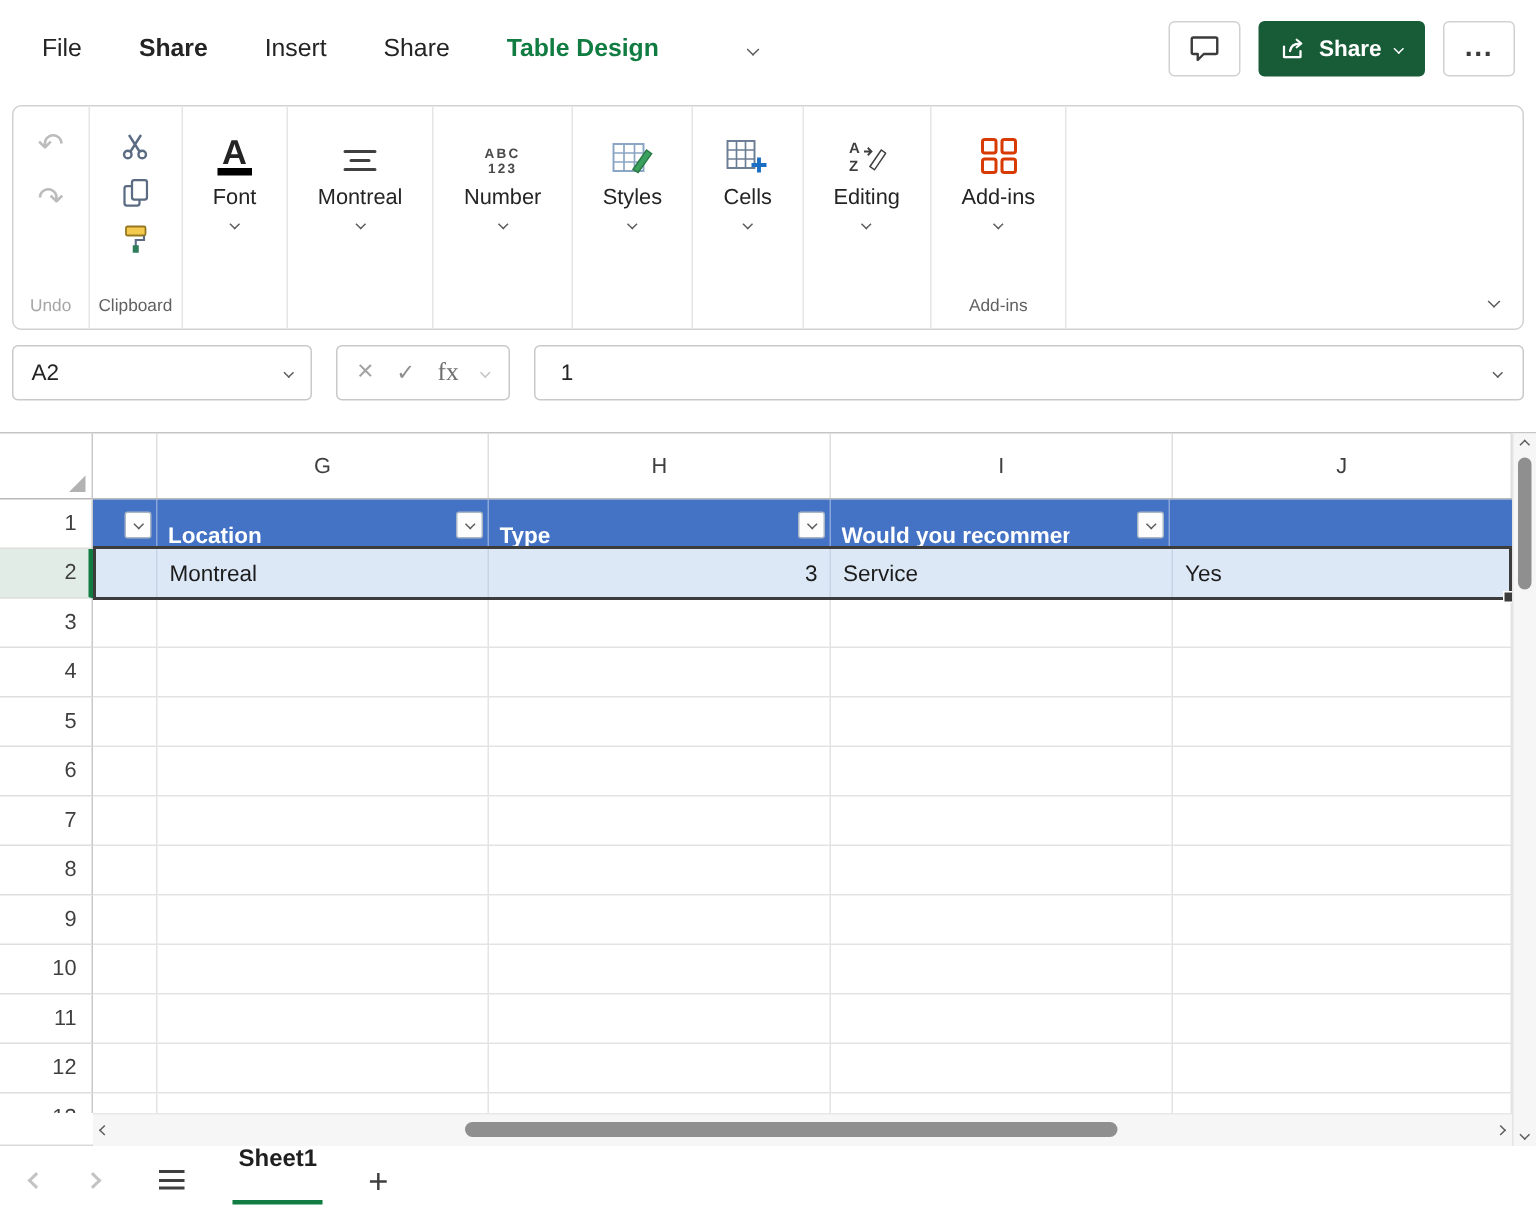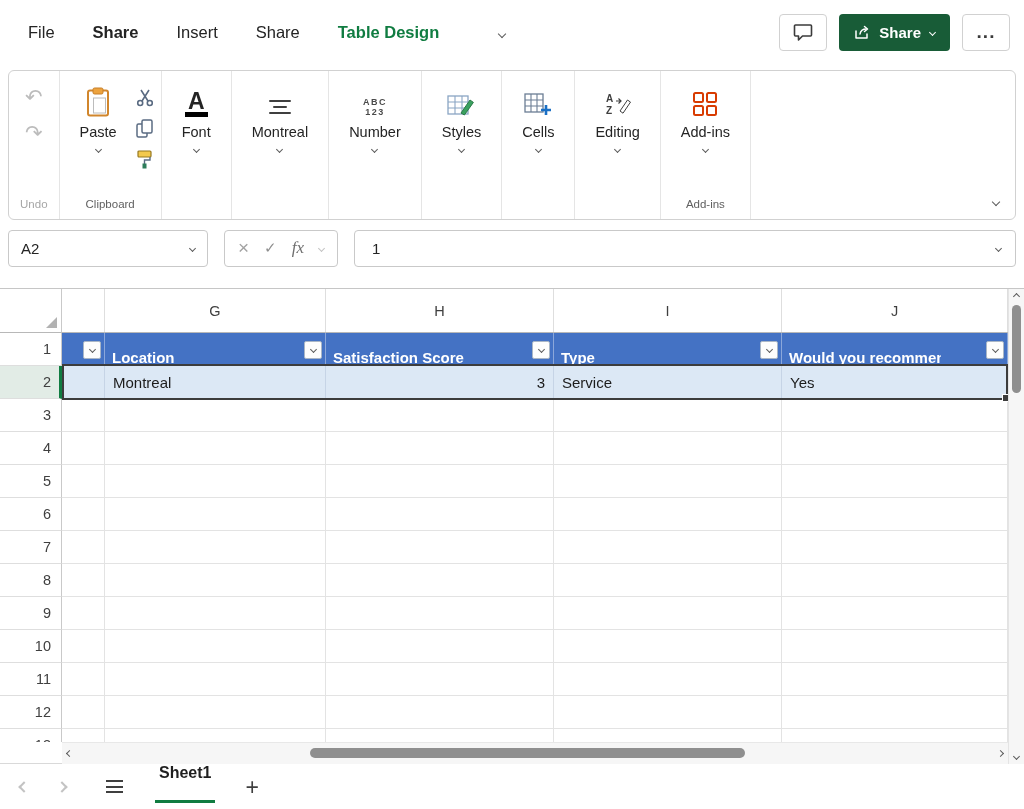--- a/index.html
+++ b/index.html
@@ -47,21 +47,21 @@
   .font-a{font-size:23px;font-weight:700;color:#242424;line-height:22px;border-bottom:5px solid #000;padding:0 3px}
   .num-icon{display:flex;flex-direction:column;align-items:center;gap:1px;font-size:9px;font-weight:700;letter-spacing:1.5px;color:#4a4a4a;line-height:9px}
   .collapse-chv{position:absolute;right:16px;bottom:10px;cursor:pointer}
 
   
   .fbar{height:56px;flex:none;display:flex;align-items:center;gap:16px;padding:0 8px}
   .namebox{width:200px;height:37px;border:1px solid #c9c9c9;border-radius:4px;display:flex;align-items:center;justify-content:space-between;padding:0 12px;font-size:15px;cursor:text}
   .fxbox{height:37px;border:1px solid #c9c9c9;border-radius:4px;display:flex;align-items:center;gap:15px;padding:0 13px}
   .fx-cancel{font-size:19px;color:#a3a3a3;line-height:14px;cursor:pointer}
   .fx-check{font-size:15px;color:#8f8f8f;cursor:pointer}
-  .fx-fx{font-family:"Liberation Serif",serif;font-style:italic;font-size:17px;color:#6f6f6f;cursor:pointer}
+  .fx-fx{font-family:"Liberation Serif",serif;font-size:17px;color:#6f6f6f;cursor:pointer}
   .finput{flex:1;height:37px;border:1px solid #c9c9c9;border-radius:4px;display:flex;align-items:center;justify-content:space-between;padding:0 14px 0 17px;font-size:15px;cursor:text}
 
   
   .gridwrap{margin-top:12px;border-top:1px solid #c6c6c6;height:475px;flex:none;position:relative}
   .sheet{display:flex;width:1008px;height:453px;overflow:hidden}
   .rowhdrs{width:62px;flex:none;display:flex;flex-direction:column}
   .corner{height:44px;flex:none;border-right:1px solid #c9c9c9;border-bottom:1px solid #b8b8b8;position:relative;cursor:pointer}
   .corner::after{content:"";position:absolute;right:4px;bottom:4px;border-left:11px solid transparent;border-bottom:11px solid #b2b2b2}
   .rn{height:33px;flex:none;display:flex;align-items:center;justify-content:flex-end;padding-right:10px;font-size:14.5px;color:#3f3f3f;border-bottom:1px solid #dedede;border-right:1px solid #c9c9c9;cursor:pointer}
   .rn.sel{background:#e2ece6;border-right:3px solid #107C41;padding-right:8px}
@@ -142,31 +142,20 @@
       <div class="rgroup">
         <div class="undo-col">
           <span class="uicon">↶</span>
           <span class="uicon">↷</span>
         </div>
         <span class="glabel dim">Undo</span>
       </div>
 
       <div class="rgroup">
         <div class="clip-body">
-          <div class="bigbtn">
-            <div class="iconbox">
-              <svg width="24" height="30" viewBox="0 0 24 30">
-                  <rect x="2" y="3.5" width="20" height="25" rx="2" fill="#fff" stroke="#d1862c" stroke-width="2"></rect>
-                  <rect x="7" y="1" width="10" height="6" rx="1.5" fill="#eda33e" stroke="#c77f29"></rect>
-                  <rect x="7.5" y="11" width="12" height="15" fill="#fff" stroke="#bcbcbc"></rect>
-                </svg>
-            </div>
-            <span class="blabel">Paste</span>
-            <i class="chv xs"></i>
-          </div>
           <div class="clip-tools">
             <span class="tool">
               <svg width="18" height="19" viewBox="0 0 18 19" fill="none" stroke="#5a6b82" stroke-width="1.6">
                   <circle cx="4.2" cy="15" r="2.5"></circle>
                   <circle cx="13.8" cy="15" r="2.5"></circle>
                   <path d="M6 13 13 2M12 13 5 2"></path>
                 </svg>
             </span>
             <span class="tool">
               <svg width="17" height="19" viewBox="0 0 17 19">
@@ -338,26 +327,20 @@
             <span class="fbtn">
                 <i class="chv xs"></i>
               </span>
           </div>
           <div class="th w1">
             <span class="th-label">Location</span>
             <span class="fbtn">
                 <i class="chv xs"></i>
               </span>
           </div>
-          <div class="th w2">
-            <span class="th-label">Satisfaction Score</span>
-            <span class="fbtn">
-                <i class="chv xs"></i>
-              </span>
-          </div>
           <div class="th w3">
             <span class="th-label">Type</span>
             <span class="fbtn">
                 <i class="chv xs"></i>
               </span>
           </div>
           <div class="th w4 j">
             <span class="th-label">Would you recommend</span>
             <span class="fbtn">
                 <i class="chv xs"></i>

